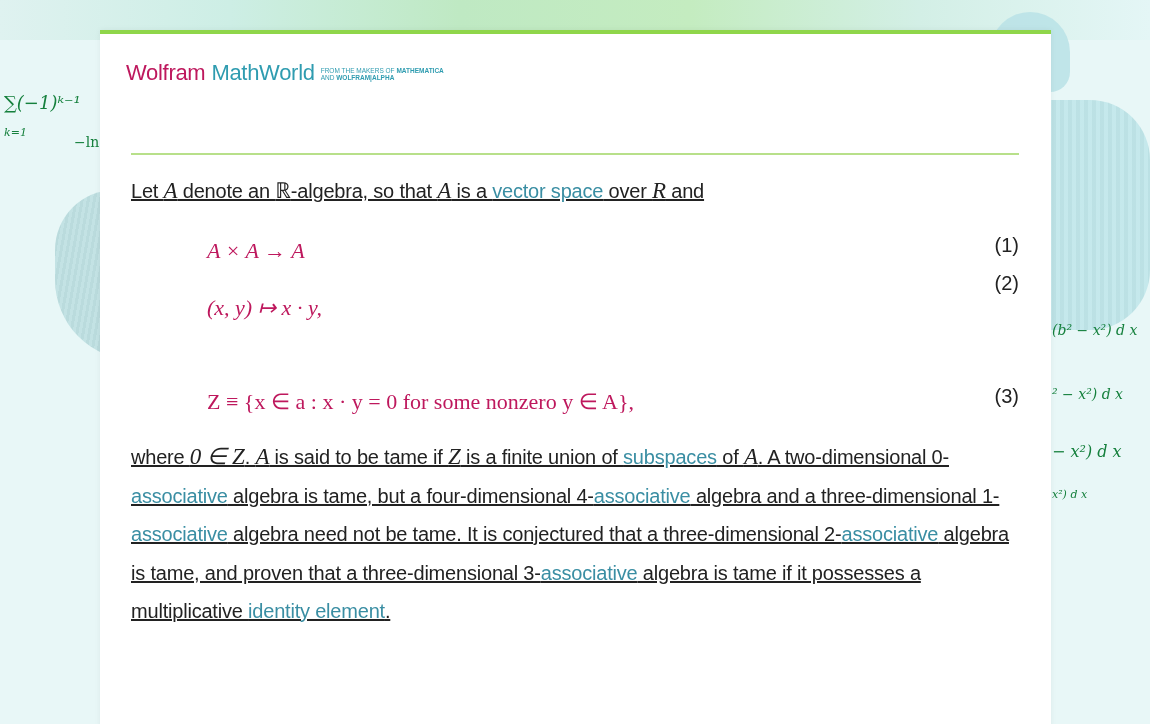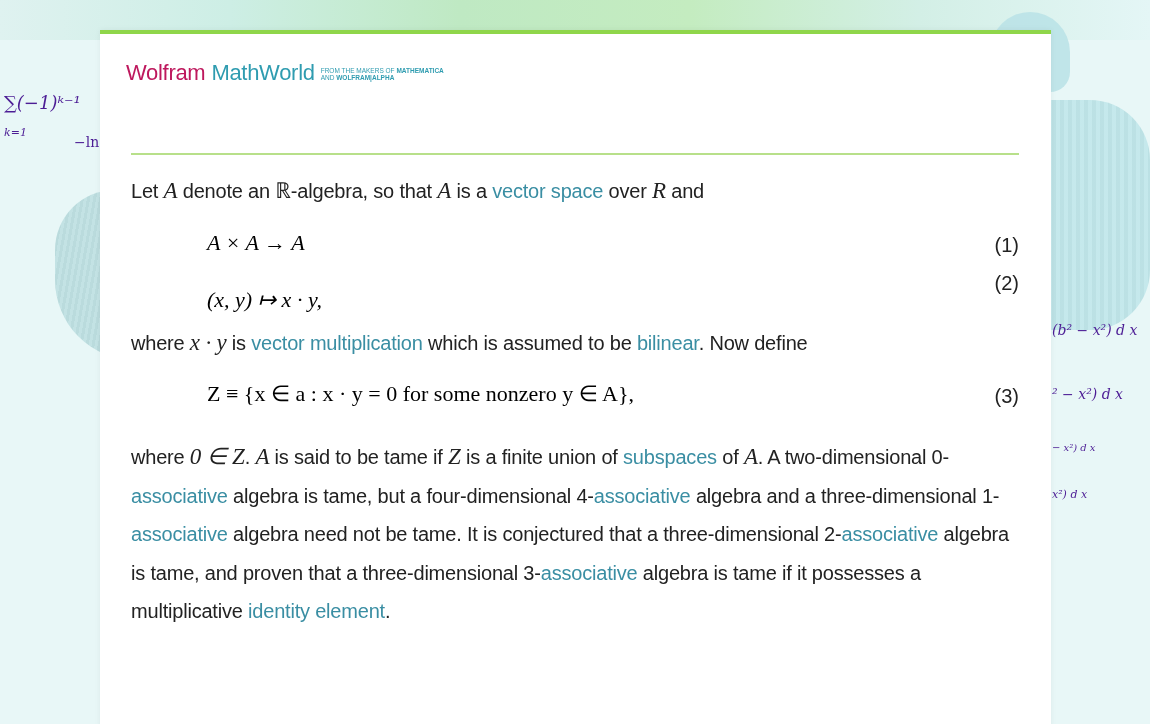--- a/index.html
+++ b/index.html
@@ -22,21 +22,21 @@
     position:absolute; left:990px; top:12px; width:80px; height:80px;
     border-radius:40px 40px 20px 40px; background:#b9e2e6; opacity:.85;
   }
   .bg-shape-right2 {
     position:absolute; left:1040px; top:100px; width:110px; height:230px;
     border-radius:0 60px 60px 0;
     background:repeating-linear-gradient(90deg,#bfe6ea 0 4px,#b4dde1 4px 8px);
     opacity:.85;
   }
   .bg-math {
-    position:absolute; color:#4c1d95; font-family:"DejaVu Serif", serif; font-style:italic;
+    position:absolute; color:#15803d; font-family:"DejaVu Serif", serif; font-style:italic;
     font-size:14px; white-space:nowrap;
   }
   .card {
     position:absolute; left:100px; top:30px; width:951px; height:694px;
     background:#ffffff; border-top:4px solid #8fd64a;
     box-shadow:0 0 6px rgba(0,0,0,.06);
   }
   .brand {
     position:absolute; left:26px; top:26px; display:flex; align-items:flex-end;
   }
@@ -49,48 +49,49 @@
   .brand-tag b { font-weight:bold; }
   .page-title {
     position:absolute; left:31px; top:58px; font-size:44px; color:#3c8fa3;
     letter-spacing:-0.5px; font-weight:normal; margin:0;
   }
   .title-rule {
     position:absolute; left:31px; top:119px; width:888px; height:2px; background:#b8e08a;
   }
   .para {
     position:absolute; left:31px; width:890px; font-size:20px; color:#222;
-    line-height:38.5px; letter-spacing:-0.2px;
+    line-height:38.5px; letter-spacing:-0.2px;text-decoration:underline;
   }
   .m { font-family:"Liberation Serif", serif; font-style:italic; font-size:23px; }
   .mu { font-family:"Liberation Serif", serif; font-size:22px; }
   a.link { color:#3a8ea3; text-decoration:none; }
   .eq {
-    position:absolute; left:107px; font-family:"Liberation Serif", serif; font-size:22px; color:#000000;
+    position:absolute; left:107px; font-family:"Liberation Serif", serif; font-size:22px; color:#be185d;
     white-space:nowrap;
+    margin-top:8px;
   }
   .eq i { font-style:italic; }
   .eqnum {
     position:absolute; right:32px; font-size:20px; color:#222;
   }
 </style>
 </head>
 <body>
 
 <div class="bg-top"></div>
 <div class="bg-shape-left"></div>
 <div class="bg-shape-right1"></div>
 <div class="bg-shape-right2"></div>
 
 <div class="bg-math" style="left:4px;top:92px;font-size:18px;">∑(−1)ᵏ⁻¹</div>
 <div class="bg-math" style="left:4px;top:126px;font-size:11px;">k=1</div>
 <div class="bg-math" style="left:74px;top:134px;font-size:14px;font-style:normal;">−ln</div>
 <div class="bg-math" style="left:1052px;top:322px;">(b² − x²)  d x</div>
 <div class="bg-math" style="left:1052px;top:386px;text-align:right;">² − x²)  d x</div>
-<div class="bg-math" style="left:1052px;top:442px;font-size:10px;">− x²)  d x</div>
+<div class="bg-math" style="left:1052px;top:442px;font-size:16px;">− x²)  d x</div>
 <div class="bg-math" style="left:1052px;top:488px;font-size:11px;">x²)  d x</div>
 
 <div class="card">
 
   <div class="brand">
     <span class="brand-wolfram">Wolfram</span>
     <span class="brand-mw">MathWorld</span>
     <span class="brand-tag">
       <span>FROM THE MAKERS OF </span><b>MATHEMATICA</b><br>
       <span>AND </span><b>WOLFRAM|ALPHA</b>
@@ -106,23 +107,20 @@
   <div class="eq" style="top:196px;">
     <i>A × A → A</i>
   </div>
   <div class="eqnum" style="top:200px;">(1)</div>
 
   <div class="eq" style="top:253px;">
     <i>(x, y) ↦ x · y,</i>
   </div>
   <div class="eqnum" style="top:238px;">(2)</div>
 
-  <div class="para" style="top:290px;">
-    <span>where </span><span class="m">x · y</span><span> is </span><a class="link">vector multiplication</a><span> which is assumed to be </span><a class="link">bilinear</a><span>. Now define</span>
-  </div>
 
   <div class="eq" style="top:347px;text-align:center;">
     <span>Z ≡ {x ∈ a : x · y = 0 for some nonzero y ∈ A},</span>
   </div>
   <div class="eqnum" style="top:351px;">(3)</div>
 
   <div class="para" style="top:404px;">
     <span>where </span><span class="m">0 ∈ Z</span><span>. </span><span class="m">A</span><span> is said to be tame if </span><span class="m">Z</span><span> is a finite union of </span><a class="link">subspaces</a><span> of </span><span class="m">A</span><span>. A two-dimensional 0-</span><a class="link">associative</a><span> algebra is tame, but a four-dimensional 4-</span><a class="link">associative</a><span> algebra and a three-dimensional 1-</span><a class="link">associative</a><span> algebra need not be tame. It is conjectured that a three-dimensional 2-</span><a class="link">associative</a><span> algebra is tame, and proven that a three-dimensional 3-</span><a class="link">associative</a><span> algebra is tame if it possesses a multiplicative </span><a class="link">identity element</a><span>.</span>
   </div>
 

